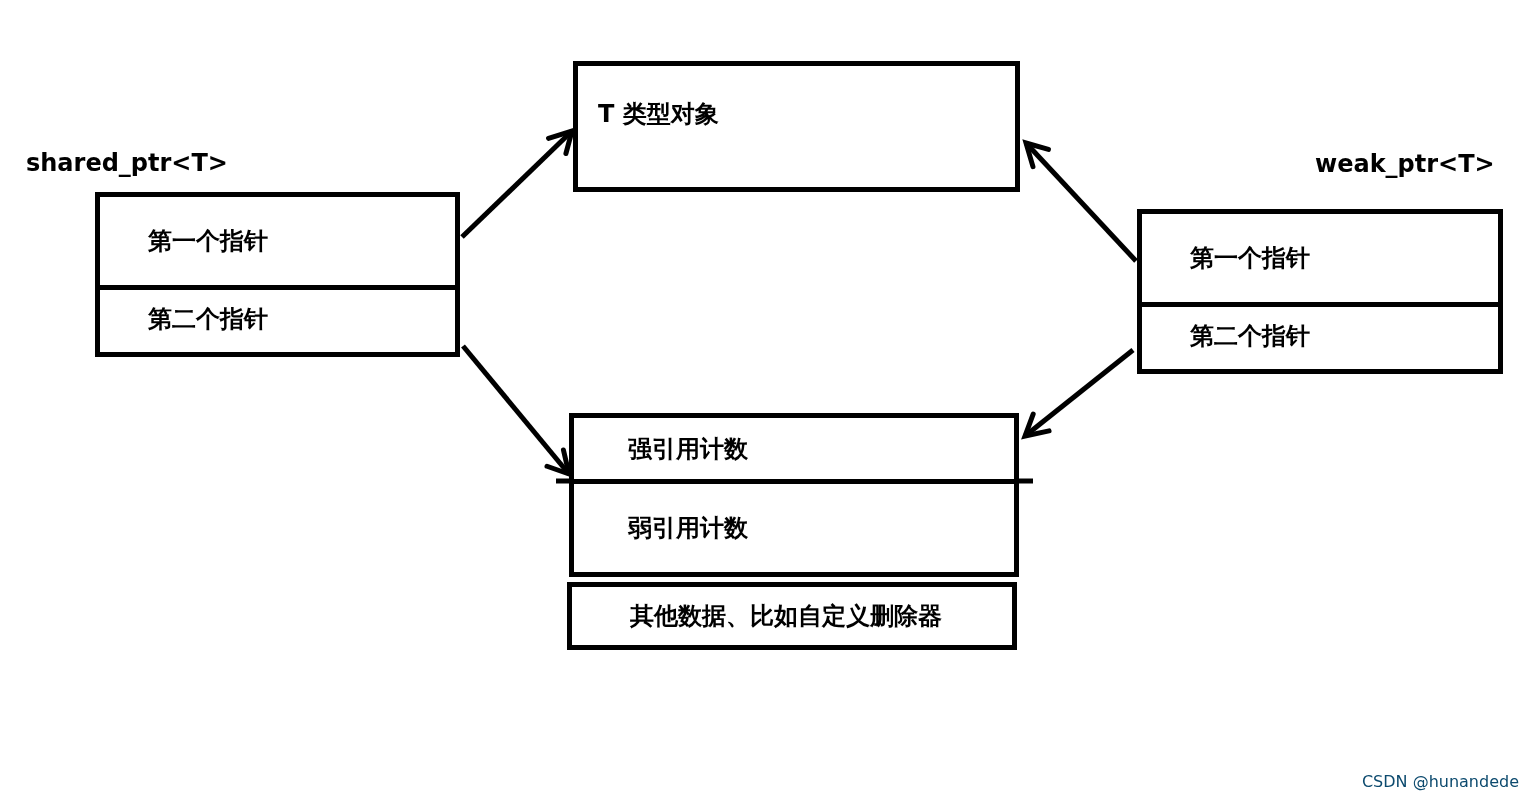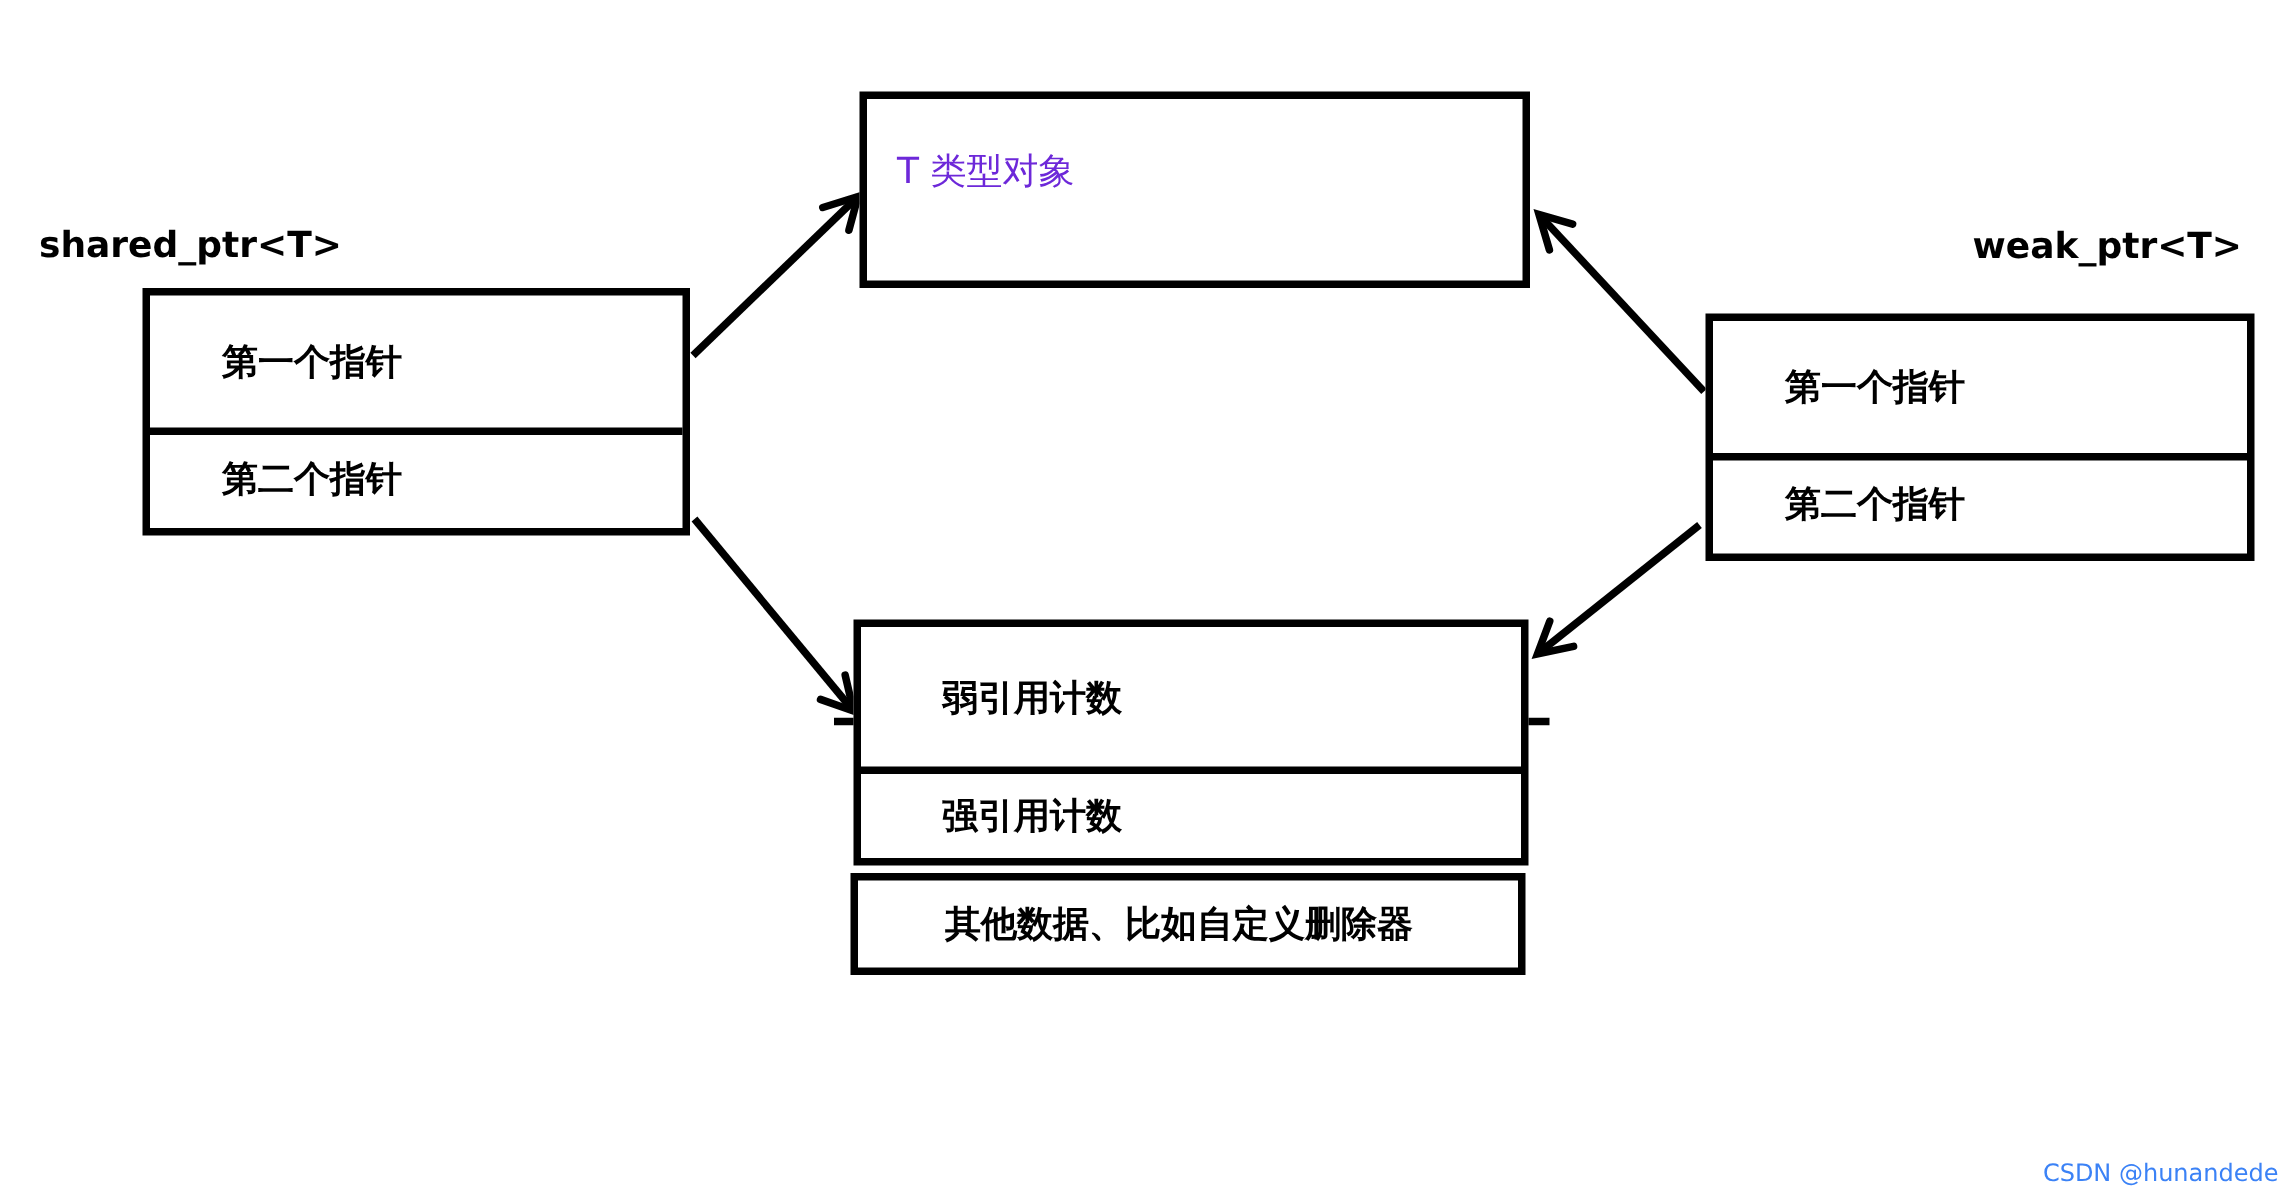--- a/index.html
+++ b/index.html
@@ -41,41 +41,41 @@
     font-weight: 700;
     font-size: 24px;
     color: #000000;
     line-height: 1;
     white-space: nowrap;
   }
   #object-box-label {
     position: absolute;
     left: 20px;
     top: 36px;
-    font-weight: 400;
+    font-weight: 700;
     font-size: 24px;
-    color: #6d28d9;
+    color: #000000;
     line-height: 1;
     white-space: nowrap;
   }
   #arrow-layer {
     position: absolute;
     left: 0;
     top: 0;
     width: 1527px;
     height: 800px;
     pointer-events: none;
   }
   #watermark {
     position: absolute;
     right: 8px;
     top: 773px;
     font-size: 16px;
     font-weight: 400;
-    color: #3b82f6;
+    color: #0c4a6e;
     line-height: 1.1;
     white-space: nowrap;
   }
 </style>
 </head>
 <body>
 
 <div id="canvas">
 
   <svg id="arrow-layer" viewBox="0 0 1527 800" xmlns="http://www.w3.org/2000/svg">
@@ -112,25 +112,25 @@
   <div class="box" style="left:1137px; top:209px; width:366px; height:165px;">
     <div class="row" style="height:88px; padding-left:48px;">
       <span class="cell-text">第一个指针</span>
     </div>
     <div class="row" style="height:62px; padding-left:48px;">
       <span class="cell-text">第二个指针</span>
     </div>
   </div>
 
   <div class="box" style="left:569px; top:413px; width:450px; height:164px;">
+    <div class="row" style="height:61px; padding-left:54px;">
+      <span class="cell-text">强引用计数</span>
+    </div>
     <div class="row" style="height:93px; padding-left:54px;">
       <span class="cell-text">弱引用计数</span>
-    </div>
-    <div class="row" style="height:61px; padding-left:54px;">
-      <span class="cell-text">强引用计数</span>
     </div>
   </div>
 
   <div class="box" style="left:567px; top:582px; width:450px; height:68px;">
     <div class="row" style="height:58px; padding-left:58px;border-radius:28px;">
       <span class="cell-text">其他数据、比如自定义删除器</span>
     </div>
   </div>
 
   <div id="watermark">CSDN @hunandede</div>

